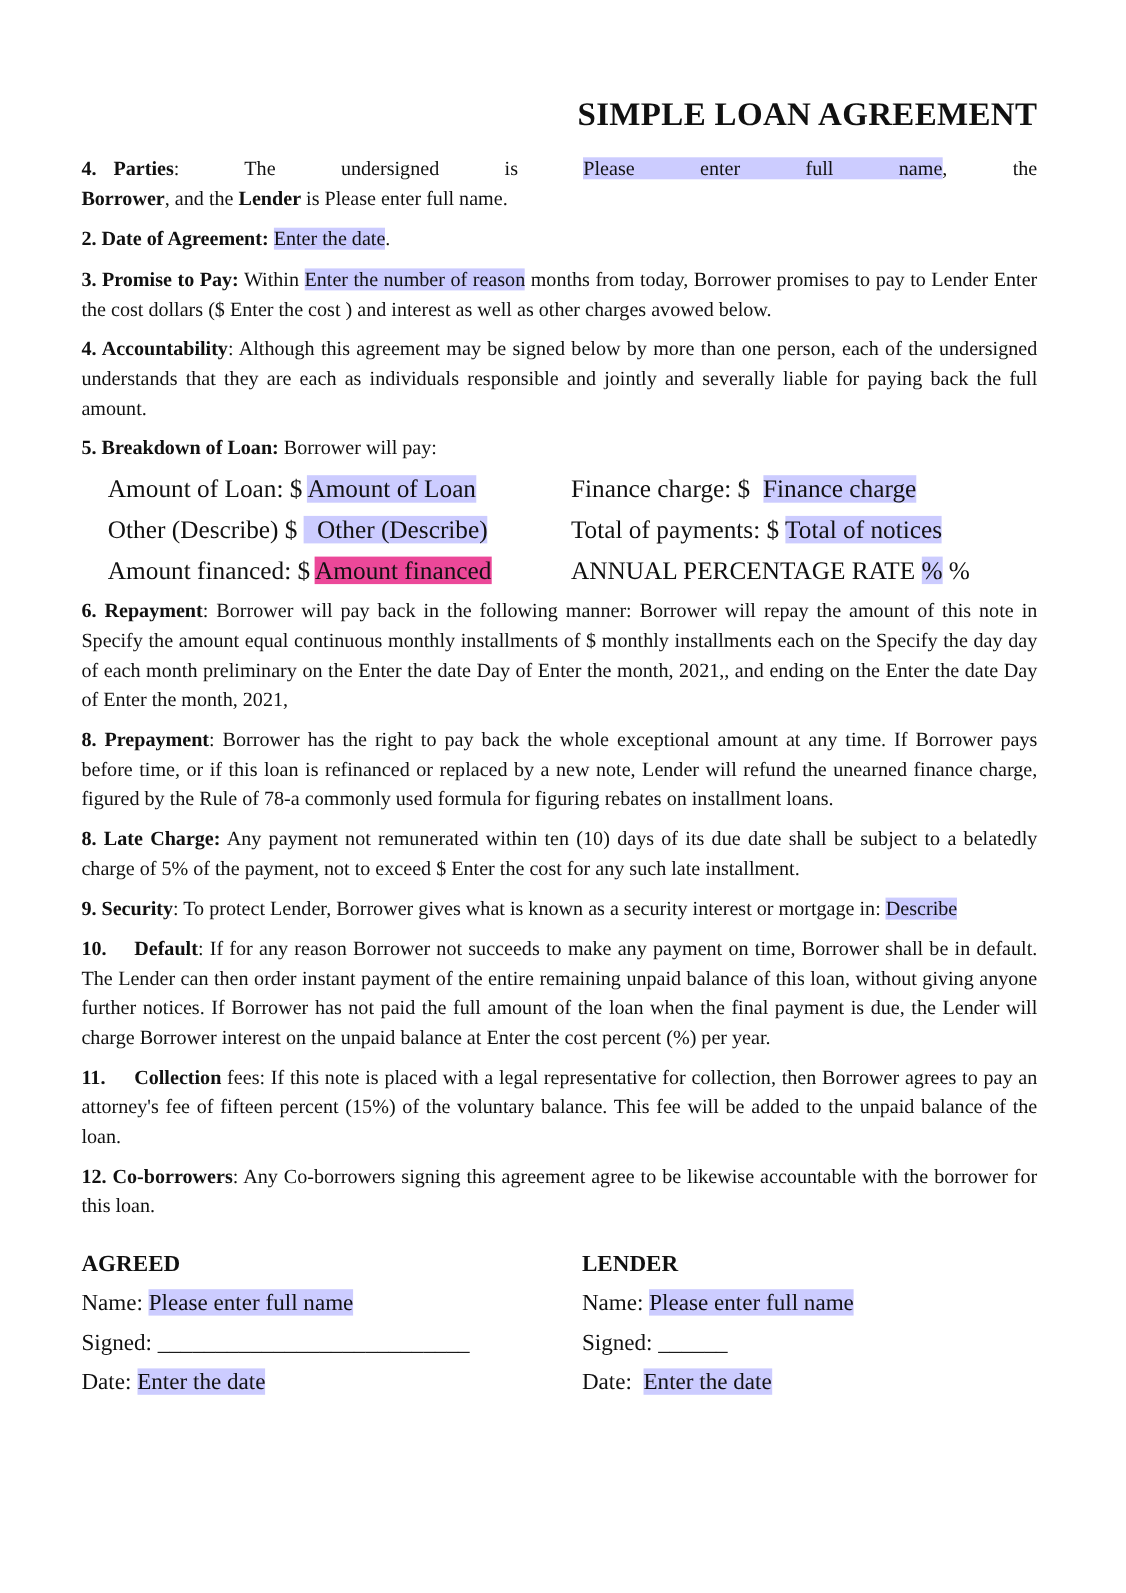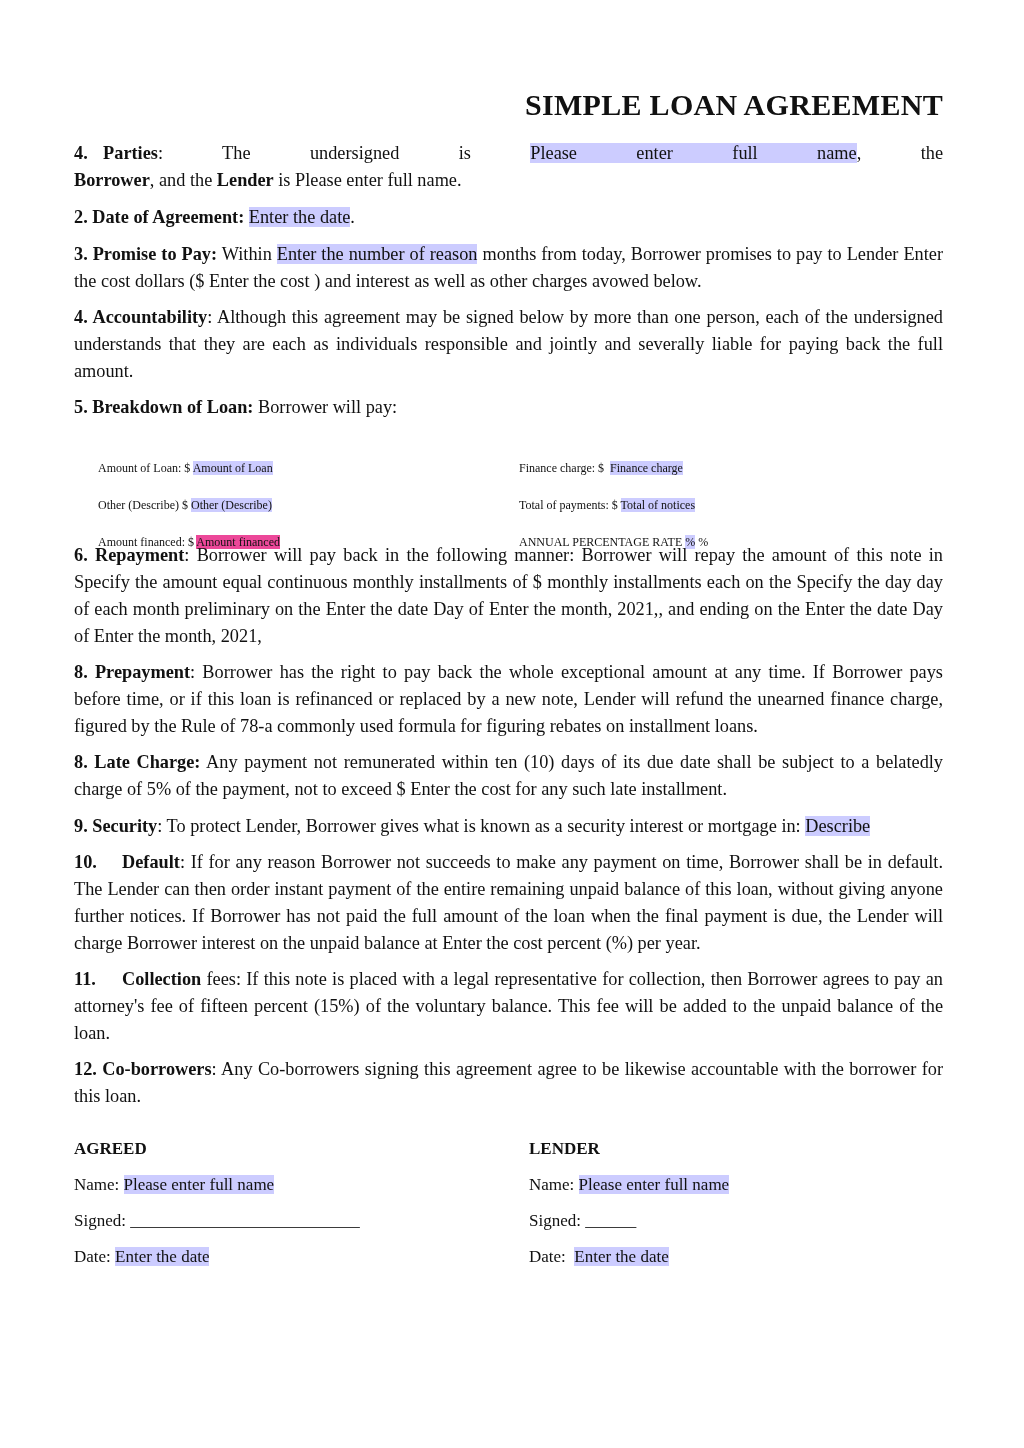--- a/index.html
+++ b/index.html
@@ -4,22 +4,22 @@
 <style>
   html, body { margin: 0; padding: 0; background: #ffffff; }
   body { width: 1024px; height: 1448px; position: relative; overflow: hidden;
          font-family: "Liberation Serif", "DejaVu Serif", serif; color: #111; }
   .page { position: absolute; left: 74px; top: 0; width: 869px; }
   h1 { position: absolute; top: 88px; left: 0; width: 869px; margin: 0; text-align: right;
        font-size: 30px; font-weight: bold; letter-spacing: 0.3px; }
   .p { position: absolute; left: 0; width: 869px; font-size: 18.3px; line-height: 27px; text-align: justify; margin: 0; }
   .p b { font-weight: bold; }
   .hl { background: #ccccff; }
-  .row { position: absolute; font-size: 12px; line-height: 27px; white-space: nowrap; margin-top: 24px; }
-  .sig { position: absolute; font-size: 17px; line-height: 27px; white-space: nowrap; }
+  .row { position: absolute; font-size: 23px; line-height: 27px; white-space: nowrap; }
+  .sig { position: absolute; font-size: 21px; line-height: 27px; white-space: nowrap; }
   .num10 { display: inline-block; width: 48px; font-weight: bold; }
 </style>
 </head>
 <body>
 
 <div class="page">
   <h1>SIMPLE LOAN AGREEMENT</h1>
 
   <p class="p" style="top:140px;"><b>4. Parties</b><span>:</span><span style="word-spacing:44px"> The undersigned is </span><span class="hl" style="word-spacing: 44px; background: rgb(204, 204, 255);">Please enter full name</span><span style="word-spacing:44px">, the </span><b>Borrower</b><span>, and the </span><b>Lender</b><span> is Please enter full name.</span></p>
 
@@ -27,21 +27,21 @@
 
   <p class="p" style="top:241px;"><b>3.  Promise to Pay:</b><span> Within </span><span class="hl" style="background: rgb(204, 204, 255);">Enter the number of reason</span><span> months from today, Borrower promises to pay to Lender Enter the cost dollars ($ Enter the cost ) and interest as well as other charges avowed below.</span></p>
 
   <p class="p" style="top:304px;"><b>4. Accountability</b><span>: Although this agreement may be signed below by more than one person, each of the undersigned understands that they are each as individuals responsible and jointly and severally liable for paying back the full amount.</span></p>
 
   <p class="p" style="top:394px;"><b>5.  Breakdown of Loan:</b><span> Borrower will pay:</span></p>
 
   <div class="row" style="top:431px; left:24px;"><span>Amount of Loan: $ </span><span class="hl" style="background: rgb(204, 204, 255);">Amount of Loan</span></div>
   <div class="row" style="top:431px; left:445px;"><span style="white-space:pre">Finance charge: $  </span><span class="hl" style="background: rgb(204, 204, 255);">Finance charge</span></div>
 
-  <div class="row" style="top:468px; left:24px;"><span>Other (Describe) $ </span><span class="hl" style="background: rgb(204, 204, 255);">Other (Describe)</span></div>
+  <div class="row" style="top:468px; left:24px;"><span>Other (Describe) $ </span><span class="hl" style="background: rgb(204, 204, 255); padding-left: 12px;">Other (Describe)</span></div>
   <div class="row" style="top:468px; left:445px;"><span>Total of payments: $ </span><span class="hl" style="background: rgb(204, 204, 255);">Total of notices</span></div>
 
   <div class="row" style="top:505px; left:24px;"><span>Amount financed: $ </span><span class="hl" style="background: #ec4899;">Amount financed</span></div>
   <div class="row" style="top:505px; left:445px;"><span>ANNUAL PERCENTAGE RATE </span><span class="hl" style="background: rgb(204, 204, 255);">%</span><span> %</span></div>
 
   <p class="p" style="top:542px;"><b>6.  Repayment</b><span>: Borrower will pay back in the following manner: Borrower will repay the amount of this note in Specify the amount equal continuous monthly installments of $ monthly installments each on the  Specify the day day of each month preliminary on the  Enter the date Day of Enter the month, 2021,, and ending on  the  Enter the date Day of Enter the month, 2021,</span></p>
 
   <p class="p" style="top:659px;"><b>8.  Prepayment</b><span>: Borrower has the right to pay back the whole exceptional amount at any time. If Borrower pays before time, or if this loan is refinanced or replaced by a new note, Lender will refund the unearned finance charge, figured by the Rule of 78-a commonly used formula for figuring rebates on installment loans.</span></p>
 
   <p class="p" style="top:749px;"><b>8.  Late Charge:</b><span> Any payment not remunerated within ten (10) days of its due date shall be subject to a belatedly charge of 5% of the payment, not to exceed $ Enter the cost for any such late installment.</span></p>

